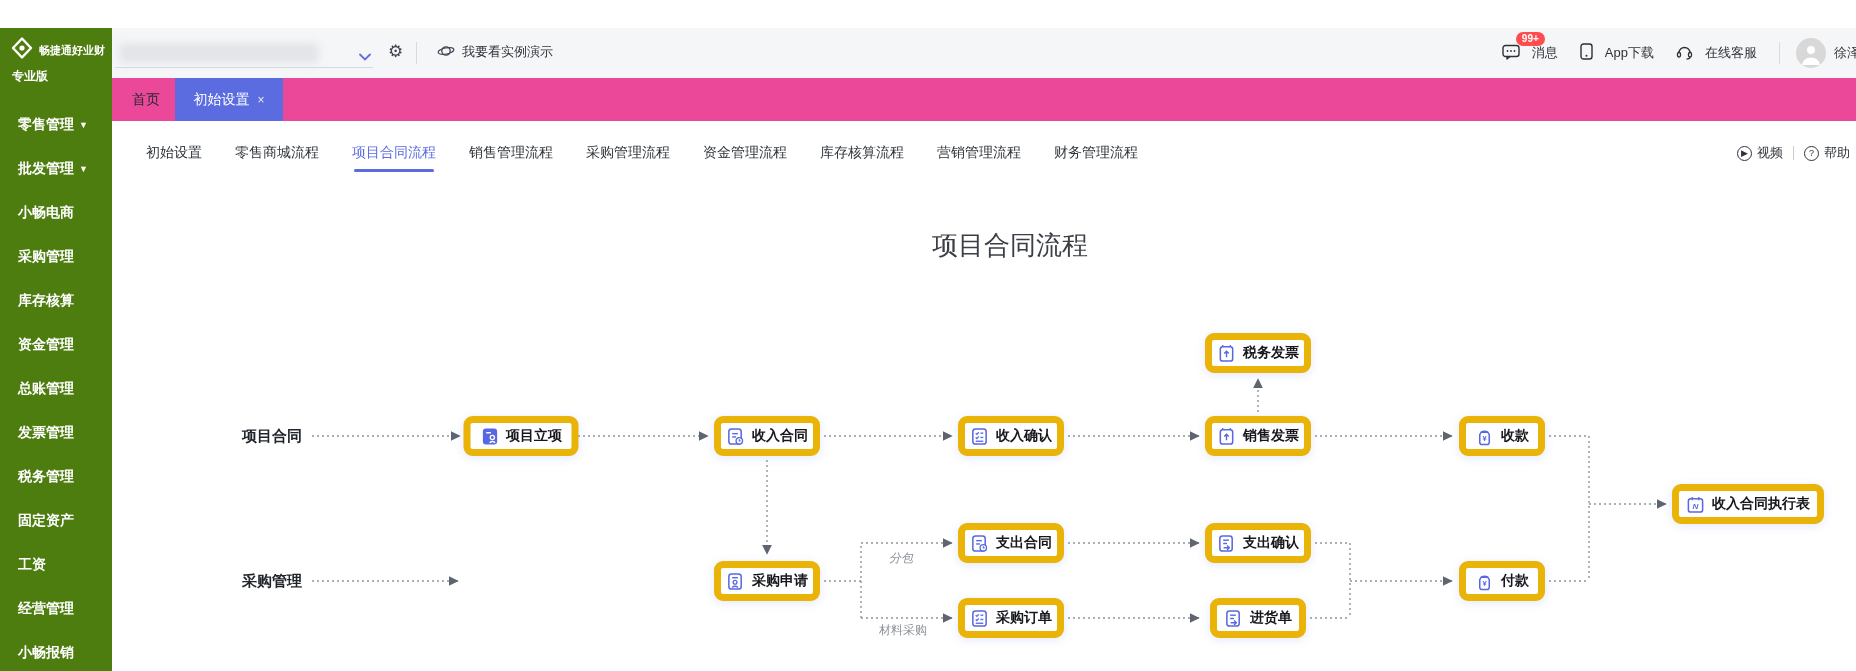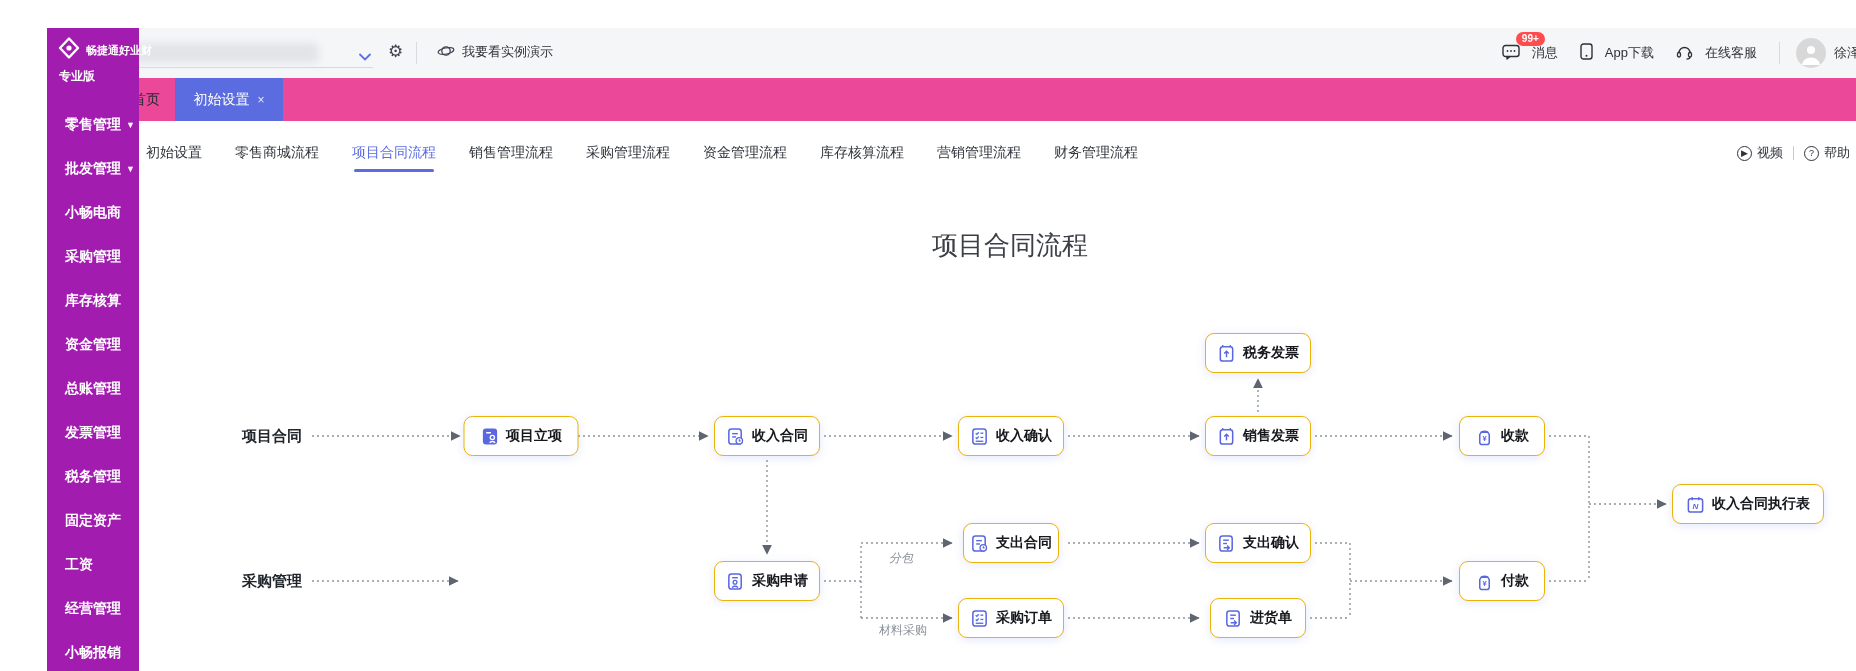--- a/index.html
+++ b/index.html
@@ -1,20 +1,20 @@
 <!DOCTYPE html>
 <html><head>
 <meta charset="utf-8">
 <style>
   * { margin:0; padding:0; box-sizing:border-box; }
   body { font-family:"Liberation Sans","DejaVu Sans",sans-serif; background:#fff; }
   .screen { position:relative; width:1856px; height:671px; overflow:hidden; background:#fff; }
 
   
-  .sidebar { position:absolute; left:0; top:28px; bottom:0; width:92px; background:#a21caf; z-index:6; color:#fff;margin-left:47px; }
+  .sidebar { position:absolute; left:0; top:28px; bottom:0; width:112px; background:#4d7c0f; z-index:6; color:#fff; }
   .logo-row { display:flex; align-items:center; gap:5px; padding:8px 6px 0 10px; }
   .brand-name { font-size:11px; font-weight:bold; white-space:nowrap; }
   .edition { font-size:12px; font-weight:bold; padding:4px 0 0 12px; }
   .side-menu { margin-top:18px; }
   .side-item { height:44px; display:flex; align-items:center; padding-left:18px; font-size:14px; font-weight:bold; cursor:pointer; white-space:nowrap; }
   .side-item .caret { font-size:9px; margin-left:5px; }
 
   
   .top-strip { position:absolute; left:0; top:0; width:100%; height:28px; background:#fff; }
 
@@ -47,21 +47,21 @@
   .nav-right { position:absolute; right:6px; top:0; height:38px; display:flex; align-items:center; gap:8px; font-size:13px; color:#30343b; }
   .nav-right .circle-ic { width:15px; height:15px; border:1.3px solid #30343b; border-radius:50%; display:flex; align-items:center; justify-content:center; font-size:9px; line-height:1; }
   .nav-right .vdiv { width:1px; height:14px; background:#c9ccd2; margin:0 2px; }
   .nav-right .grp { display:flex; align-items:center; gap:5px; cursor:pointer; }
 
   
   .flow-layer { position:absolute; left:0; top:0; width:1856px; height:671px; z-index:1; }
   .flow-title { position:absolute; transform:translate(-50%,-50%); font-size:26px; color:#3c4046; white-space:nowrap; }
   .row-label { position:absolute; transform:translate(-50%,-50%); font-size:15px; font-weight:bold; color:#20242b; white-space:nowrap; }
   .edge-label { position:absolute; transform:translate(-50%,-50%); font-size:12px; color:#8a9099; white-space:nowrap; }
-  .node { position:absolute; transform:translate(-50%,-50%); height:40px; background:#fff; border:1px solid #eab308; border-radius:9px; box-shadow:0 2px 10px rgba(95,112,232,.16); display:flex; align-items:center; justify-content:center; gap:7px; font-size:14px; font-weight:600; color:#15171c; cursor:pointer; white-space:nowrap; z-index:3; }
+  .node { position:absolute; transform:translate(-50%,-50%); height:40px; background:#fff; border:7px solid #eab308; border-radius:9px; box-shadow:0 2px 10px rgba(95,112,232,.16); display:flex; align-items:center; justify-content:center; gap:7px; font-size:14px; font-weight:600; color:#15171c; cursor:pointer; white-space:nowrap; z-index:3; }
   .node svg { flex:none; }
   svg.edges { position:absolute; left:0; top:0; z-index:1; }
 </style>
 </head>
 <body>
 
 <div class="screen">
   <div class="top-strip"></div>
 
   <div class="flow-layer">
@@ -164,21 +164,21 @@
         </div>
         <div class="node" style="left: 1748px; top: 504px; width: 152px;">
           <svg width="19" height="19" viewBox="0 0 20 20">
             <rect x="2.5" y="4" width="15" height="14" rx="2.6" fill="none" stroke="#5968e2" stroke-width="1.6"></rect>
             <line x1="6.5" y1="2" x2="6.5" y2="5.5" stroke="#5968e2" stroke-width="1.4"></line>
             <line x1="13.5" y1="2" x2="13.5" y2="5.5" stroke="#5968e2" stroke-width="1.4"></line>
             <text x="10" y="15" font-size="8.5" font-style="italic" font-weight="bold" fill="#5968e2" text-anchor="middle">N</text>
           </svg>
           <span>收入合同执行表</span>
         </div>
-        <div class="node" style="left: 1011px; top: 543px; width: 96px;">
+        <div class="node" style="left: 1011px; top: 543px; width: 106px;">
           <svg width="19" height="19" viewBox="0 0 20 20">
             <rect x="3" y="2" width="13" height="16" rx="2.8" fill="none" stroke="#5968e2" stroke-width="1.6"></rect>
             <line x1="6.5" y1="7" x2="12.5" y2="7" stroke="#5968e2" stroke-width="1.5"></line>
             <line x1="6.5" y1="10.5" x2="10.5" y2="10.5" stroke="#5968e2" stroke-width="1.5"></line>
             <circle cx="14" cy="14.5" r="3.4" fill="#fff" stroke="#5968e2" stroke-width="1.4"></circle>
             <path d="M14 13 v1.6 h1.4" fill="none" stroke="#5968e2" stroke-width="1.2"></path>
           </svg>
           <span>支出合同</span>
         </div>
         <div class="node" style="left: 1258px; top: 543px; width: 106px;">

